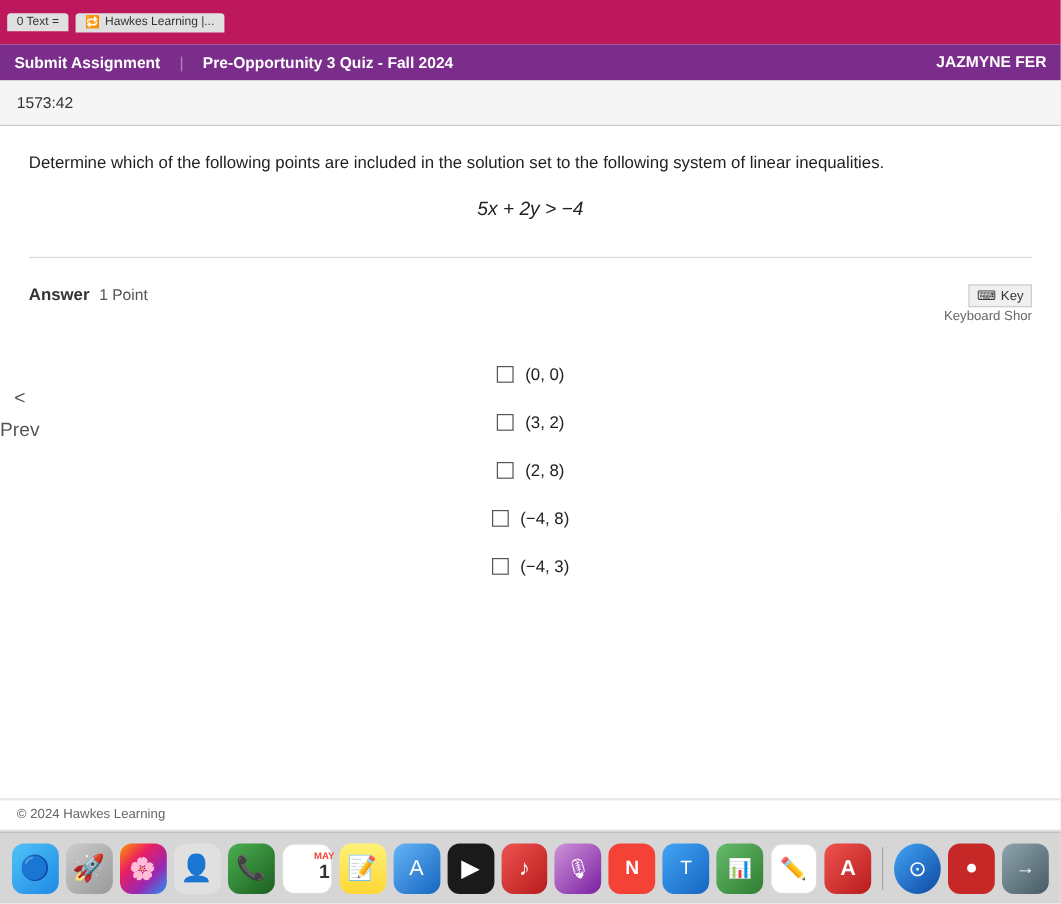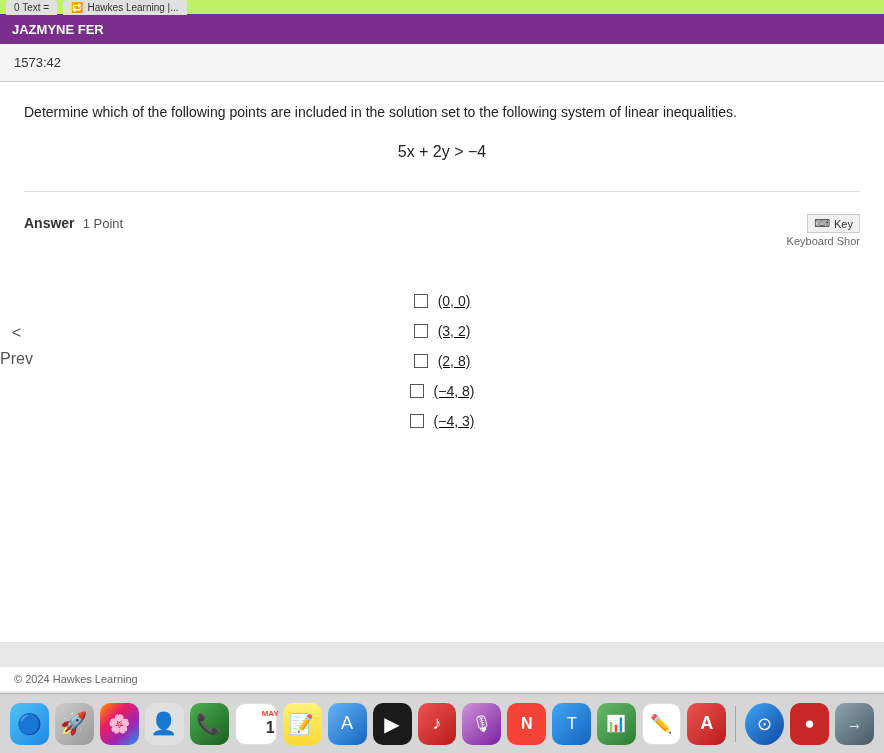--- a/index.html
+++ b/index.html
@@ -83,20 +83,21 @@
     }
 
     .equations {
       text-align: center;
       margin: 20px 0 30px 0;
       font-size: 16px;
       color: #222;
     }
     .equation-line {
       margin: 4px 0;
+      font-style: italic;
     }
 
     .answer-section {
       border-top: 1px solid #ddd;
       padding-top: 22px;
       display: flex;
       align-items: flex-start;
       justify-content: space-between;
     }
     .answer-label {
@@ -129,23 +130,22 @@
     }
     .key-shortcut-text {
       font-size: 11px;
       color: #666;
     }
 
     .choices-container {
       display: flex;
       flex-direction: column;
       align-items: center;
-      margin-top: 46px;
-      gap: 14px;
-      text-decoration: underline;
+      margin-top: 34px;
+      gap: 24px;
     }
     .choice-item {
       display: flex;
       align-items: center;
       gap: 10px;
       font-size: 14px;
       color: #222;
       cursor: pointer;
     }
     .choice-checkbox {
@@ -201,22 +201,22 @@
 
     .dock-separator {
       width: 1px;
       height: 36px;
       background: rgba(100,100,100,0.4);
       margin: 0 3px;
     }
 
     
     .tab-strip {
-      height: 14px;
-      background: #bef264;
+      height: 37px;
+      background: #be185d;
       display: flex;
       align-items: center;
       padding: 0 6px;
       gap: 6px;
       font-size: 10px;
     }
     .tab-item-strip {
       background: #e0e0e0;
       border-radius: 3px 3px 0 0;
       padding: 2px 8px;
@@ -235,20 +235,25 @@
   <div class="tab-item-strip">
     <span>0 Text =</span>
   </div>
   <div class="tab-item-strip">
     <span style="color:#8b5cf6; font-size:10px;">🔁</span>
     <span>Hawkes Learning |...</span>
   </div>
 </div>
 
 <div class="app-header">
+  <div class="app-header-left">
+    <span class="app-header-btn">Submit Assignment</span>
+    <span style="color:rgba(255,255,255,0.4); font-size:13px;">|</span>
+    <span class="app-header-title">Pre-Opportunity 3 Quiz - Fall 2024</span>
+  </div>
   <div>
     <span class="app-header-user">JAZMYNE FER</span>
   </div>
 </div>
 
 <div class="question-bar">
   <div class="question-timer">1573:42</div>
 </div>
 
 <div class="main-content">

